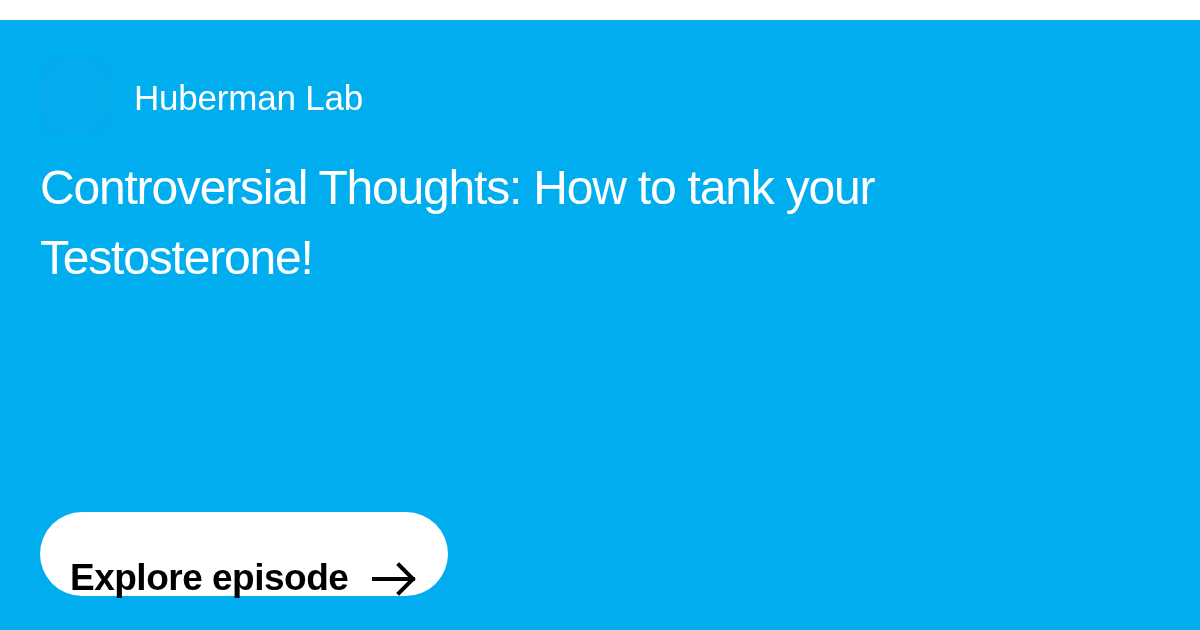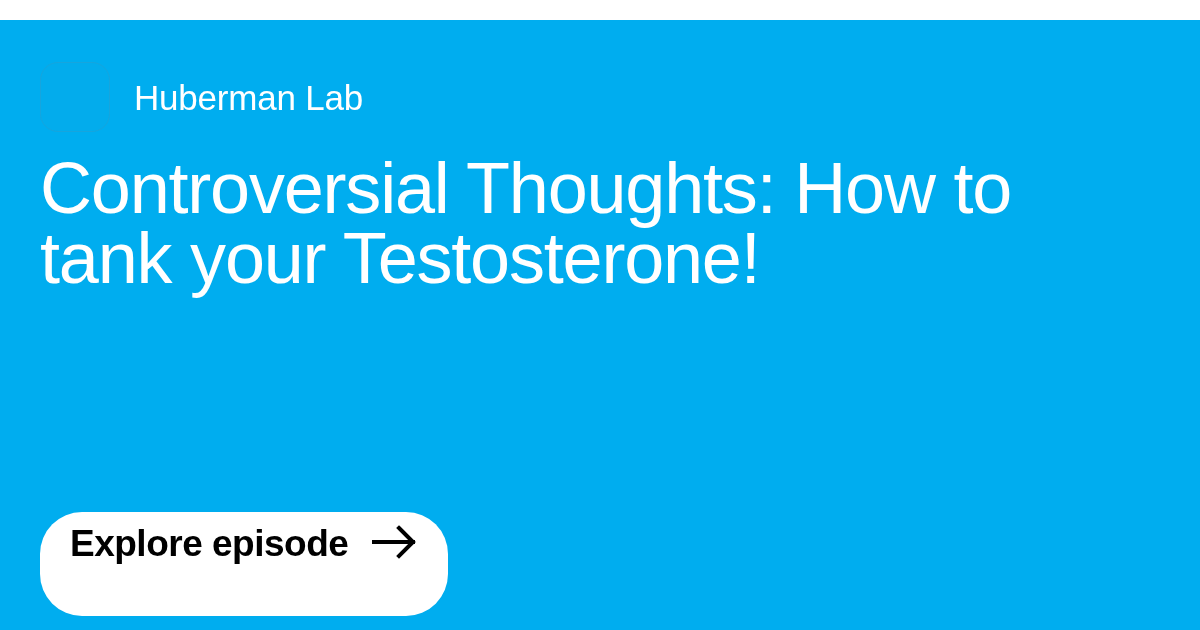--- a/index.html
+++ b/index.html
@@ -54,35 +54,35 @@
     white-space: nowrap;
   }
 
   
   #episode-title {
     position: absolute;
     left: 40px;
     top: 133px;
     width: 1110px;
     color: #FFFFFF;
-    font-size: 72px;
+    font-size: 48px;
     font-weight: 400;
     line-height: 70px;
     letter-spacing: -1.2px;
     margin: 0;
   }
 
   
   #explore-button {
     position: absolute;
     left: 40px;
     top: 492px;
-    height: 104px;
+    height: 84px;
     display: inline-flex;
-    align-items: flex-start;
+    align-items: flex-end;
     padding: 13px 30px 0 30px;
     background: #FFFFFF;
     border: none;
     border-radius: 42px;
     cursor: pointer;
     font-family: "Liberation Sans", sans-serif;
   }
 
   #explore-button-label {
     color: #000000;

